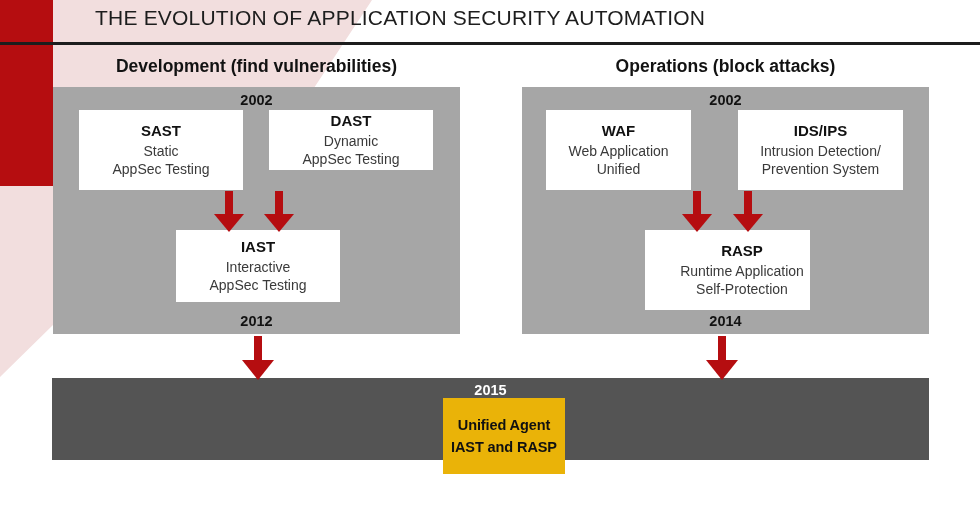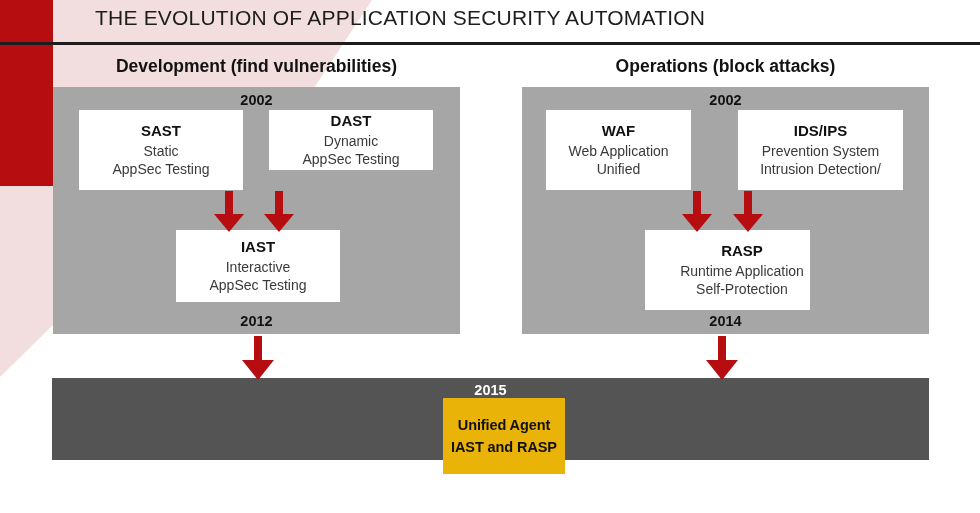--- a/index.html
+++ b/index.html
@@ -208,22 +208,22 @@
 </div>
 
 <div class="tech-box" id="box-waf">
   <div class="tech-acronym">WAF</div>
   <div class="tech-line">Web Application</div>
   <div class="tech-line">Unified</div>
 </div>
 
 <div class="tech-box" id="box-idsips">
   <div class="tech-acronym">IDS/IPS</div>
+  <div class="tech-line">Intrusion Detection/</div>
   <div class="tech-line">Prevention System</div>
-  <div class="tech-line">Intrusion Detection/</div>
 </div>
 
 <div class="tech-box" id="box-rasp">
   <div class="tech-acronym">RASP</div>
   <div class="tech-line">Runtime Application</div>
   <div class="tech-line">Self-Protection</div>
 </div>
 
 <div id="bar-unified"></div>
 <div id="year-unified">2015</div>

